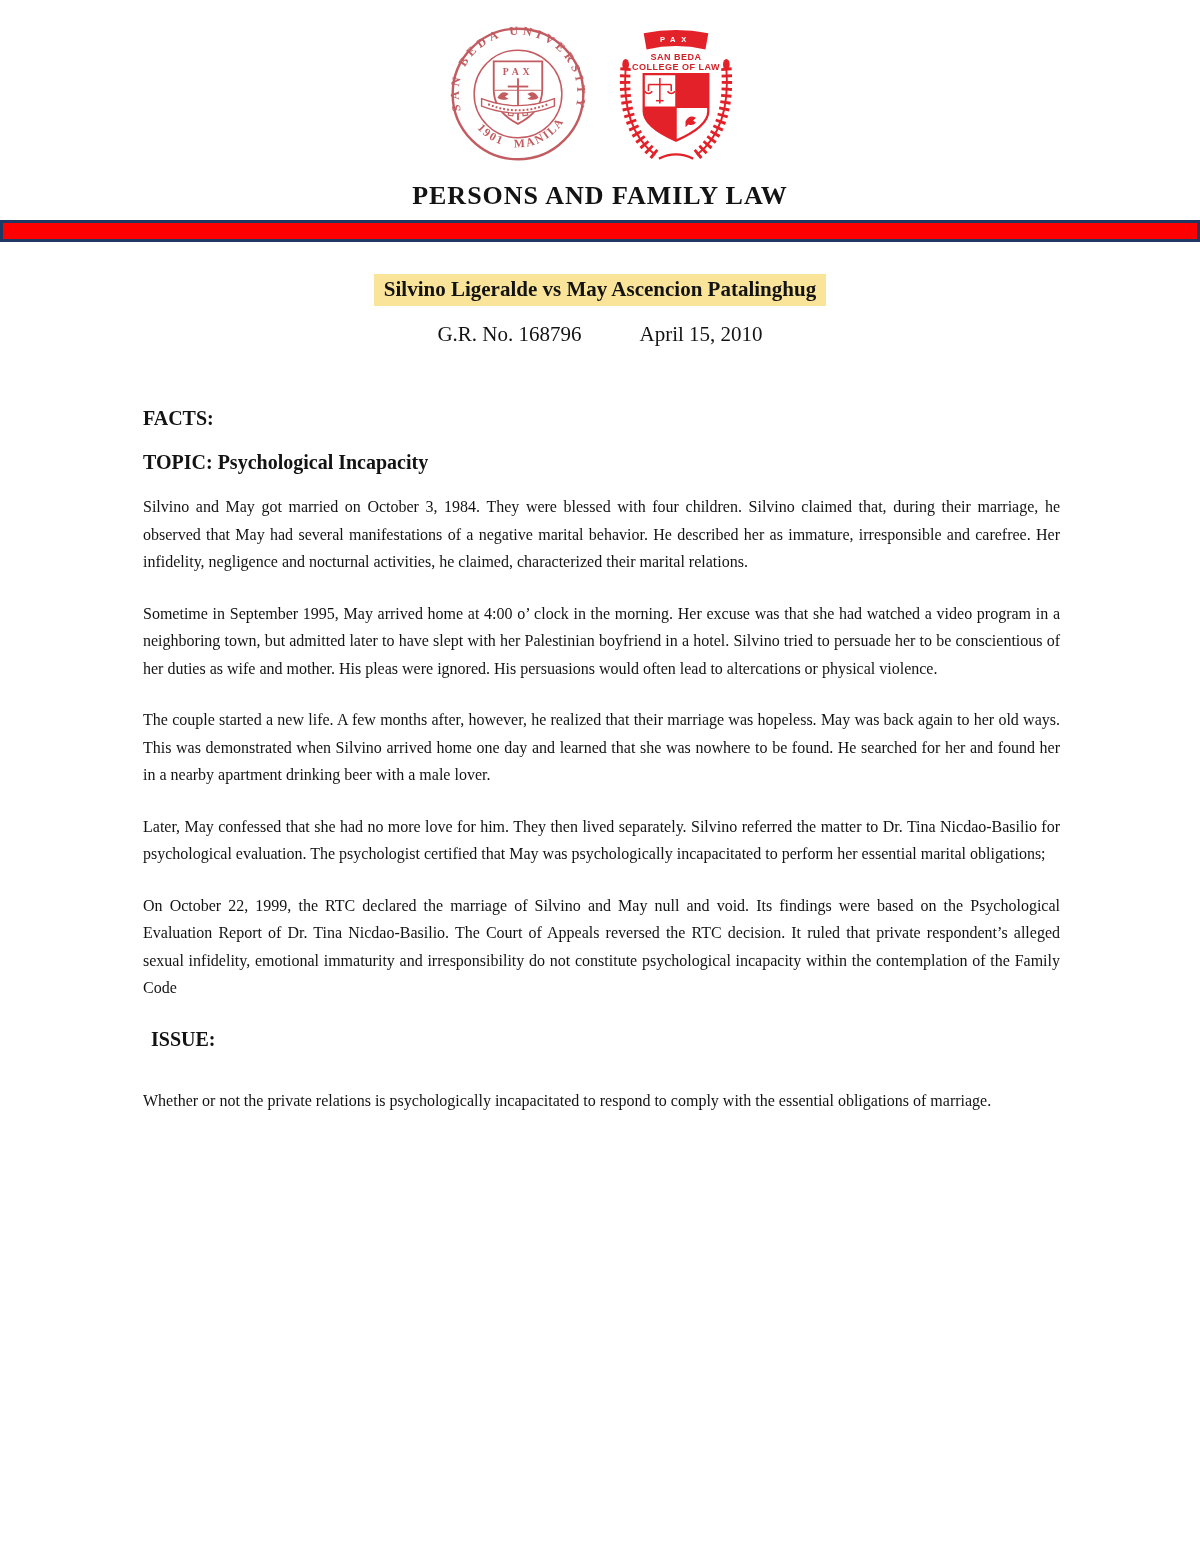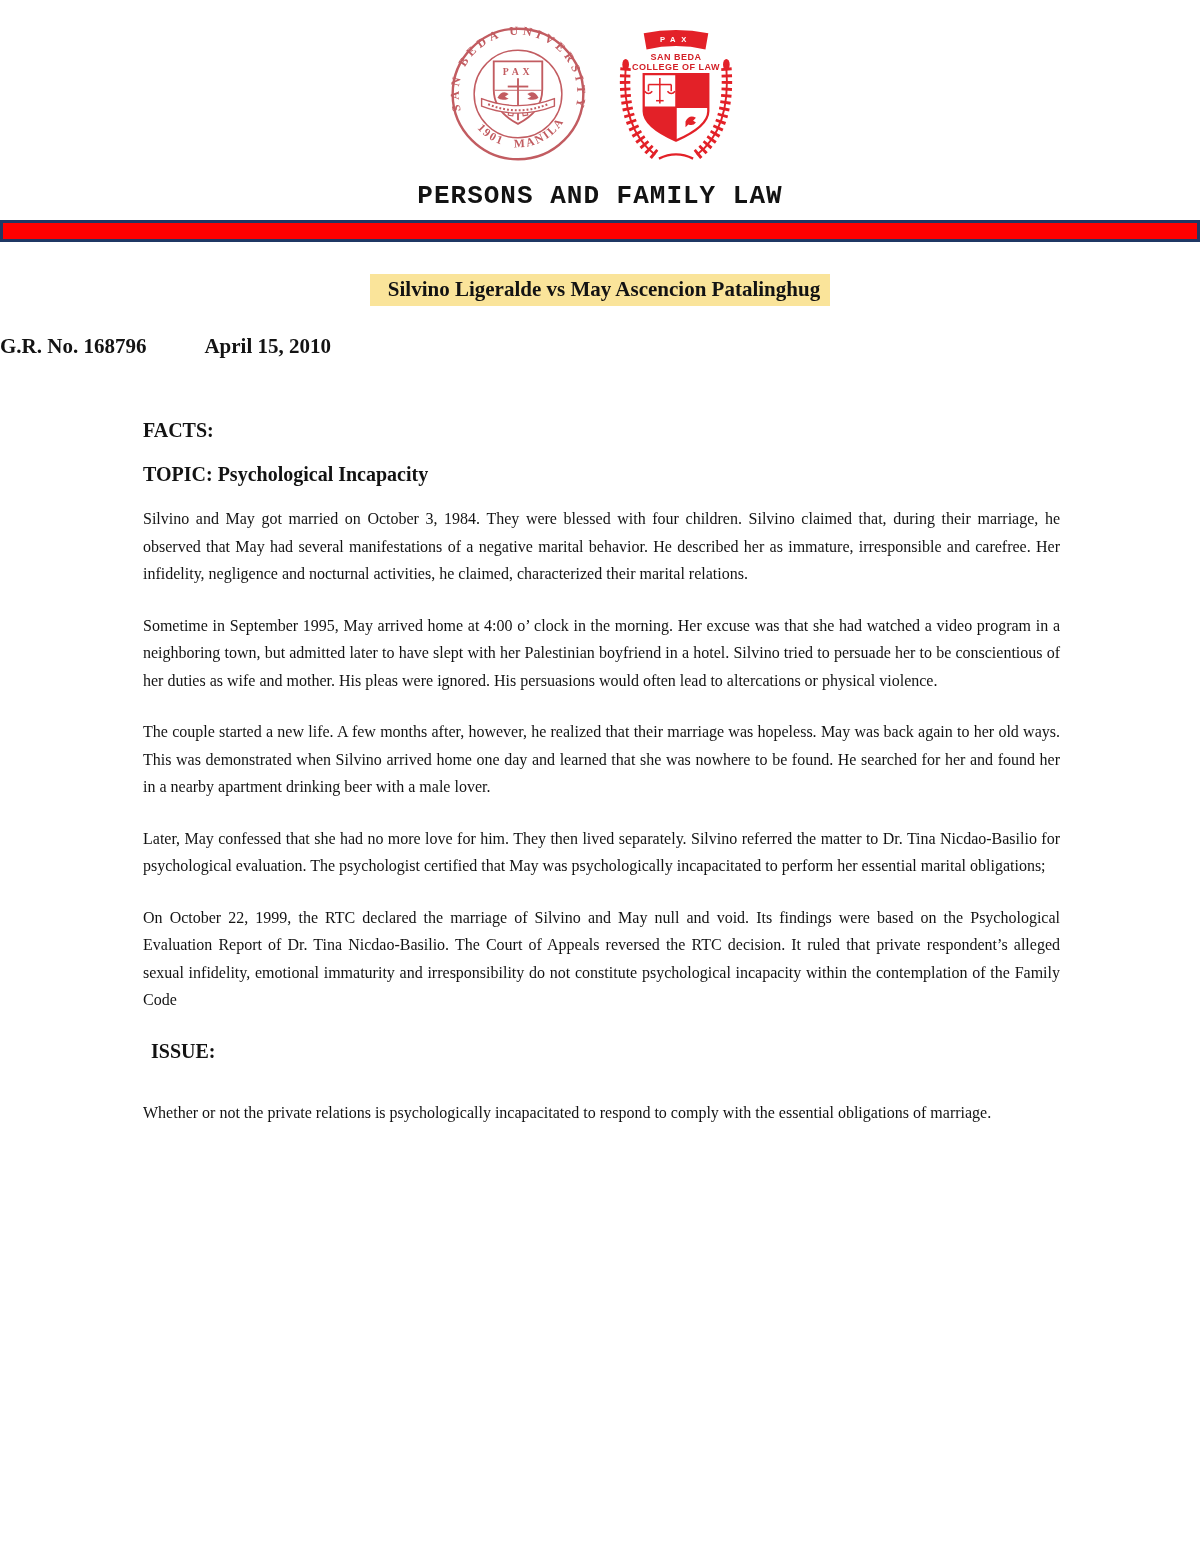--- a/index.html
+++ b/index.html
@@ -18,38 +18,37 @@
   }
   .logo-univ { width:140px; height:140px; }
   .logo-law  { width:152px; height:146px; margin-top:-2px; }
 
   h1.course-title {
     text-align:center;
     font-size:26px; font-weight:bold;
     letter-spacing:1px;
     margin:14px 0 10px 0;
     line-height:28px;
-    font-family:Liberation Mono, monospace;
   }
   .red-bar {
     height:16px;
     background:#FF0000;
     border:3px solid #1F3864;
   }
   .case-title-row { text-align:center; margin-top:32px; }
   .case-title {
     display:inline-block;
     background:#FAE49A;
     font-size:21px; font-weight:bold;
-    padding:3px 10px 4px 18px;
+    padding:3px 10px 4px 10px;
   }
   .case-meta {
-    text-align:left;
-    font-size:21px; font-weight:bold;
-    margin-top:28px;
+    text-align:center;
+    font-size:21px; font-weight:normal;
+    margin-top:16px;
   }
   .meta-gap { display:inline-block; width:58px; }
 
   main { margin:58px 140px 0 143px; }
   .heading {
     font-size:20px; font-weight:bold;
     margin:0 0 17px 0; line-height:27px;
   }
   .heading.issue { margin-bottom:34px;margin-left:8px; }
   p.body {

